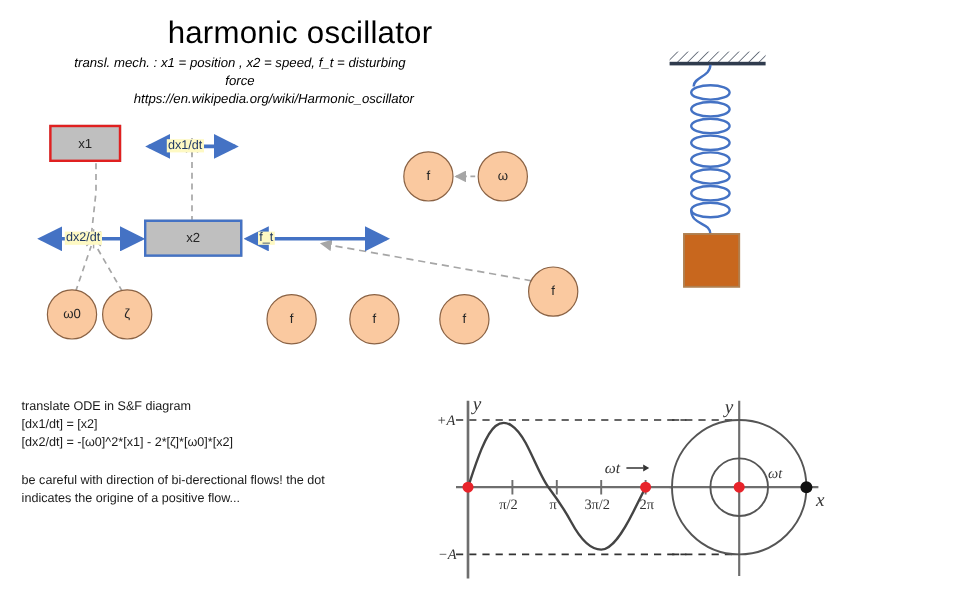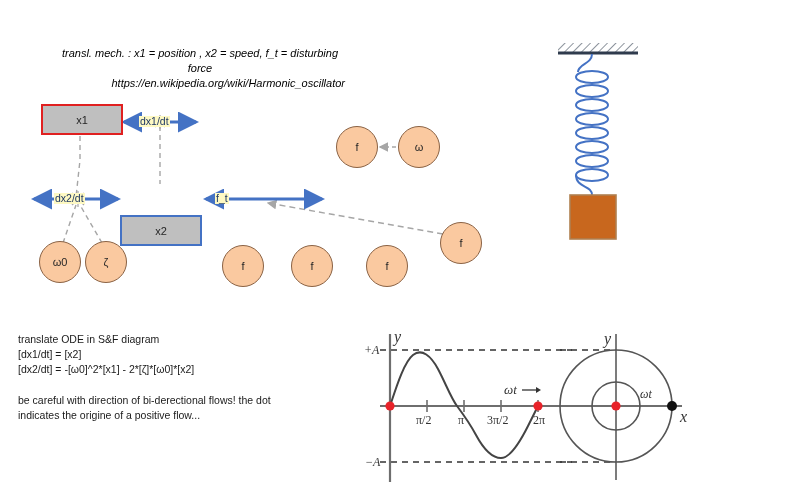--- a/index.html
+++ b/index.html
@@ -58,21 +58,21 @@
     position: absolute;
     background: #bfbfbf;
     display: flex;
     align-items: center;
     justify-content: center;
     font-size: 11px;
     color: #262626;
     box-sizing: border-box;
   }
   .node-box.red  { border: 2.5px solid #e02020; }
-  .node-box.blue { border: 2.5px solid #4472c4; margin-top: 32px; }
+  .node-box.blue { border: 2.5px solid #4472c4; }
 
   .node-circle {
     position: absolute;
     background: #fac9a0;
     border: 1.4px solid #8a6244;
     border-radius: 50%;
     display: flex;
     align-items: center;
     justify-content: center;
     font-size: 11px;
@@ -107,20 +107,21 @@
   #spring-figure { position: absolute; left: 520px; top: 28px; width: 200px; height: 230px; }
 
   
   #chart { position: absolute; left: 352px; top: 322px; width: 448px; height: 168px; }
 </style>
 </head>
 <body>
 
 <div id="page">
 
+  <div id="title">harmonic oscillator</div>
   <div id="subtitle">
     <span>transl. mech. : x1 = position , x2 = speed, f_t =</span>
     <span>disturbing force</span>
     <span class="lnk">https://en.wikipedia.org/wiki/Harmonic_oscillator</span>
   </div>
 
   <div id="diagram">
 
     <svg width="800" height="300">
       <defs>
@@ -176,21 +177,21 @@
 
       <g>
         <line x1="34" y1="199" x2="118" y2="199" stroke="#4472c4" stroke-width="3" marker-start="url(#bluearrow-rev)" marker-end="url(#bluearrow)"></line>
       </g>
 
       <g>
         <line x1="206" y1="199" x2="322" y2="199" stroke="#4472c4" stroke-width="3" marker-start="url(#bluearrow-rev)" marker-end="url(#bluearrow)"></line>
       </g>
     </svg>
 
-    <div class="node-box red" style="left:41px; top:104px; width:82px; height:31px;">
+    <div class="node-box red" style="left:41px; top:104px; width:60px; height:31px;">
       <span>x1</span>
     </div>
     <div class="node-box blue" style="left:120px; top:183px; width:82px; height:31px;">
       <span>x2</span>
     </div>
 
     <div class="flow-label" style="left:139px; top:116px;">dx1/dt</div>
     <div class="flow-label" style="left:54px; top:193px;">dx2/dt</div>
     <div class="flow-label" style="left:215px; top:193px;">f_t</div>
 

